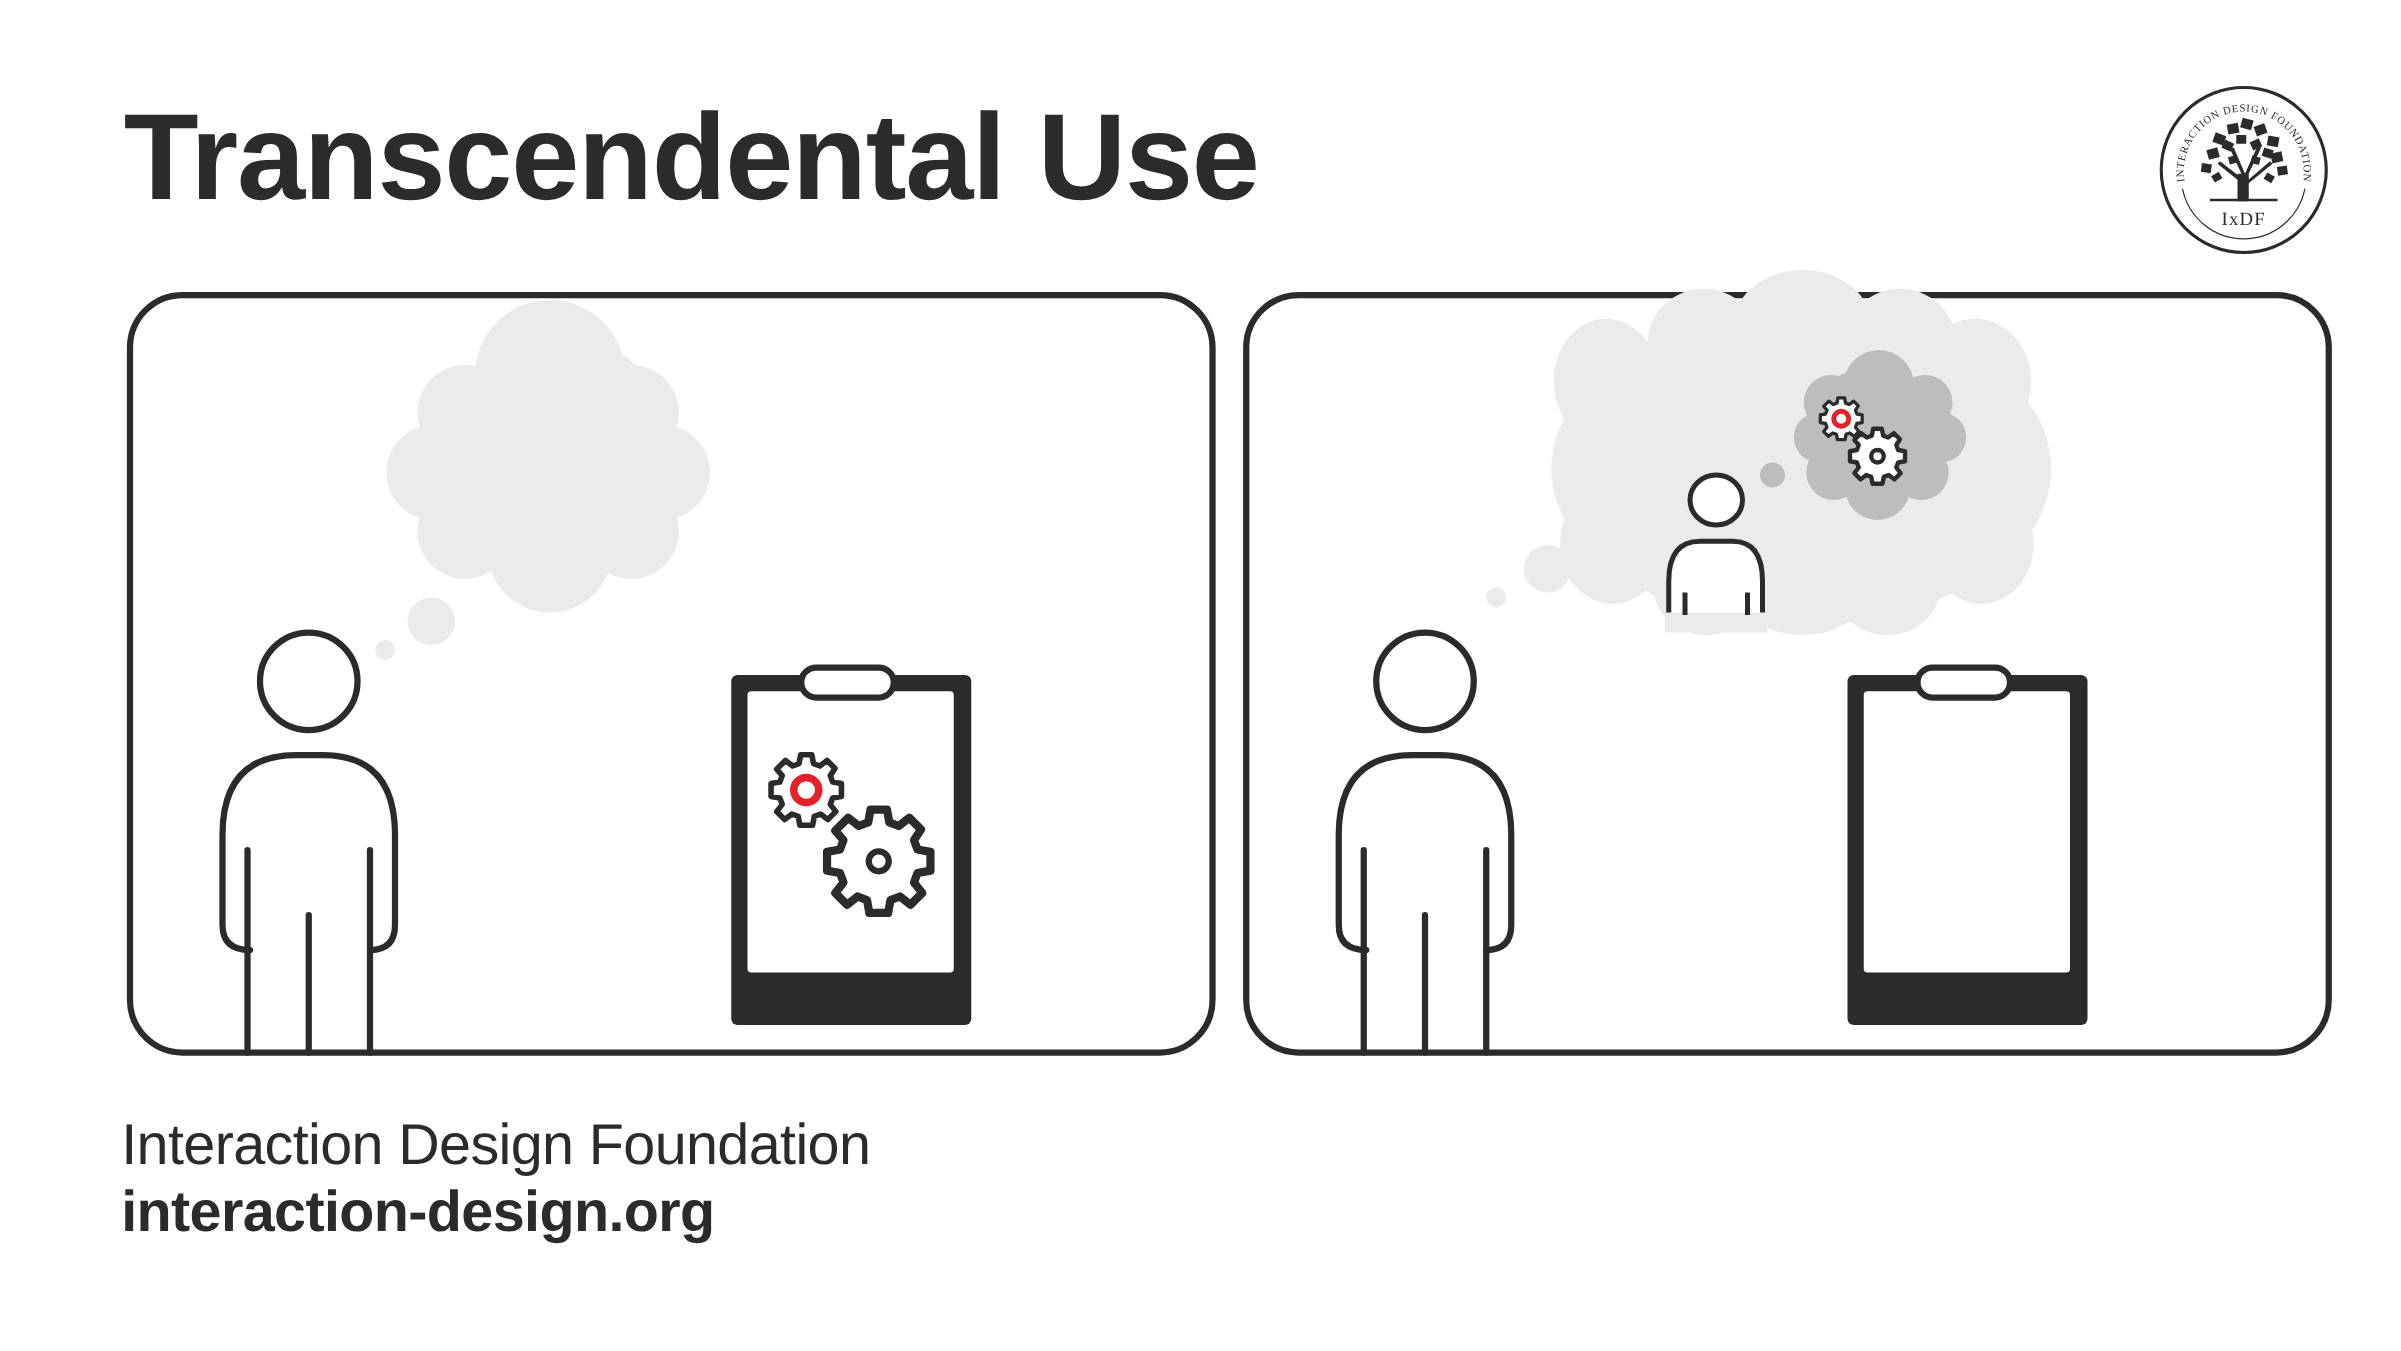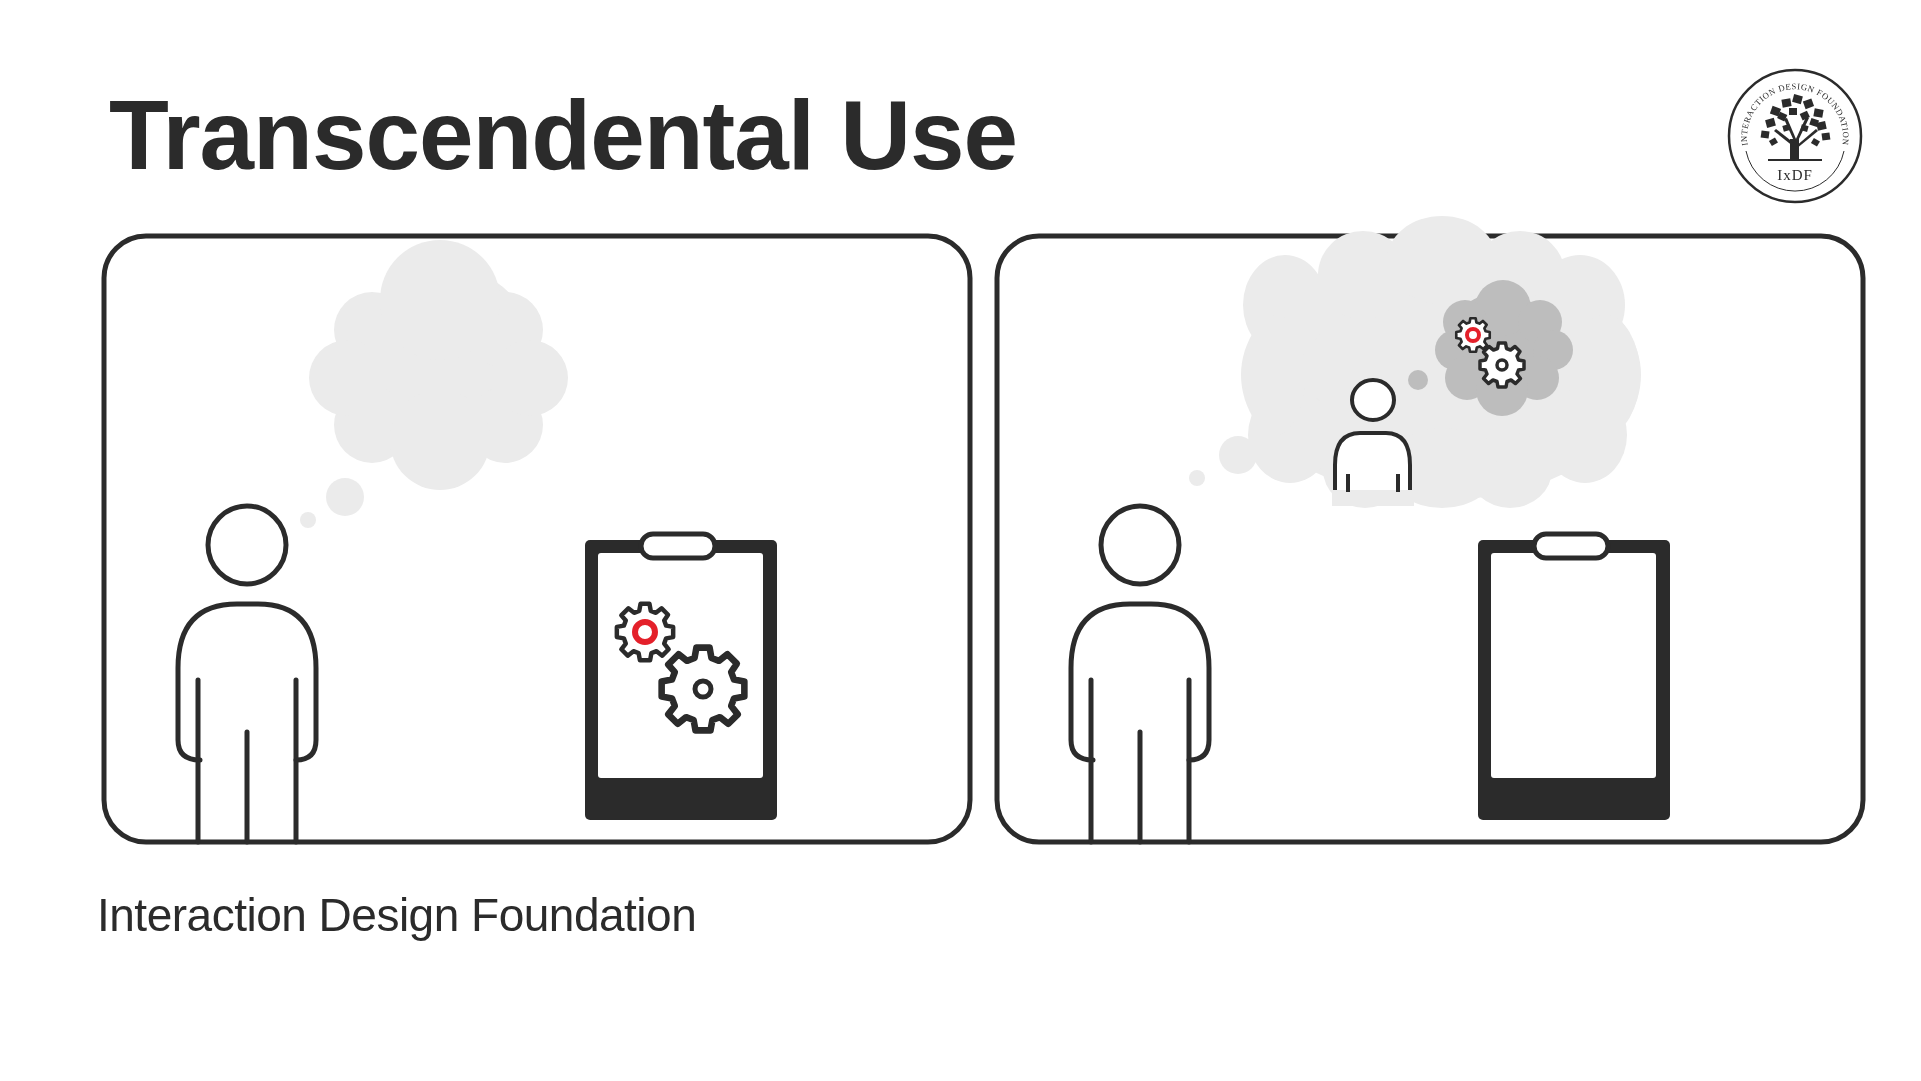--- a/index.html
+++ b/index.html
@@ -1,18 +1,18 @@
 <!DOCTYPE html>
 <html><head>
 <meta charset="utf-8">
 <style>
   html, body { margin: 0; padding: 0; background: #ffffff; }
   body { width: 1921px; height: 1081px; position: relative; overflow: hidden;
          font-family: "Liberation Sans", sans-serif; color: #2b2b2b; }
-  .title { position: absolute; left: 95px; top: 72px; margin: 14px;
+  .title { position: absolute; left: 95px; top: 72px; margin: 4px;
            font-size: 98px; font-weight: 700; letter-spacing: -1px; line-height: 1; color: #2b2b2b; }
   .logo { position: absolute; left: 1726px; top: 67px; width: 138px; height: 138px; }
   .stage { position: absolute; left: 0; top: 0; width: 1921px; height: 1081px; }
   .footer { position: absolute; left: 97px; top: 888px; }
   .footer .org { font-size: 46px; font-weight: 400; line-height: 54px; letter-spacing: -0.5px; }
   .footer .url { font-size: 46px; font-weight: 700; line-height: 54px; letter-spacing: -0.5px; }
 </style>
 </head>
 <body>
 
@@ -160,13 +160,14 @@
     <g>
       <rect x="1478" y="540" width="192" height="280" rx="5" fill="#2b2b2b"></rect>
       <rect x="1491" y="553" width="165" height="225" rx="3" fill="#fff"></rect>
       <rect x="1534" y="534" width="74" height="24" rx="12" fill="#fff" stroke="#2b2b2b" stroke-width="5"></rect>
     </g>
   </g>
 </svg>
 
 <div class="footer">
   <div class="org">Interaction Design Foundation</div>
+  <div class="url">interaction-design.org</div>
 </div>
 
 </body></html>

